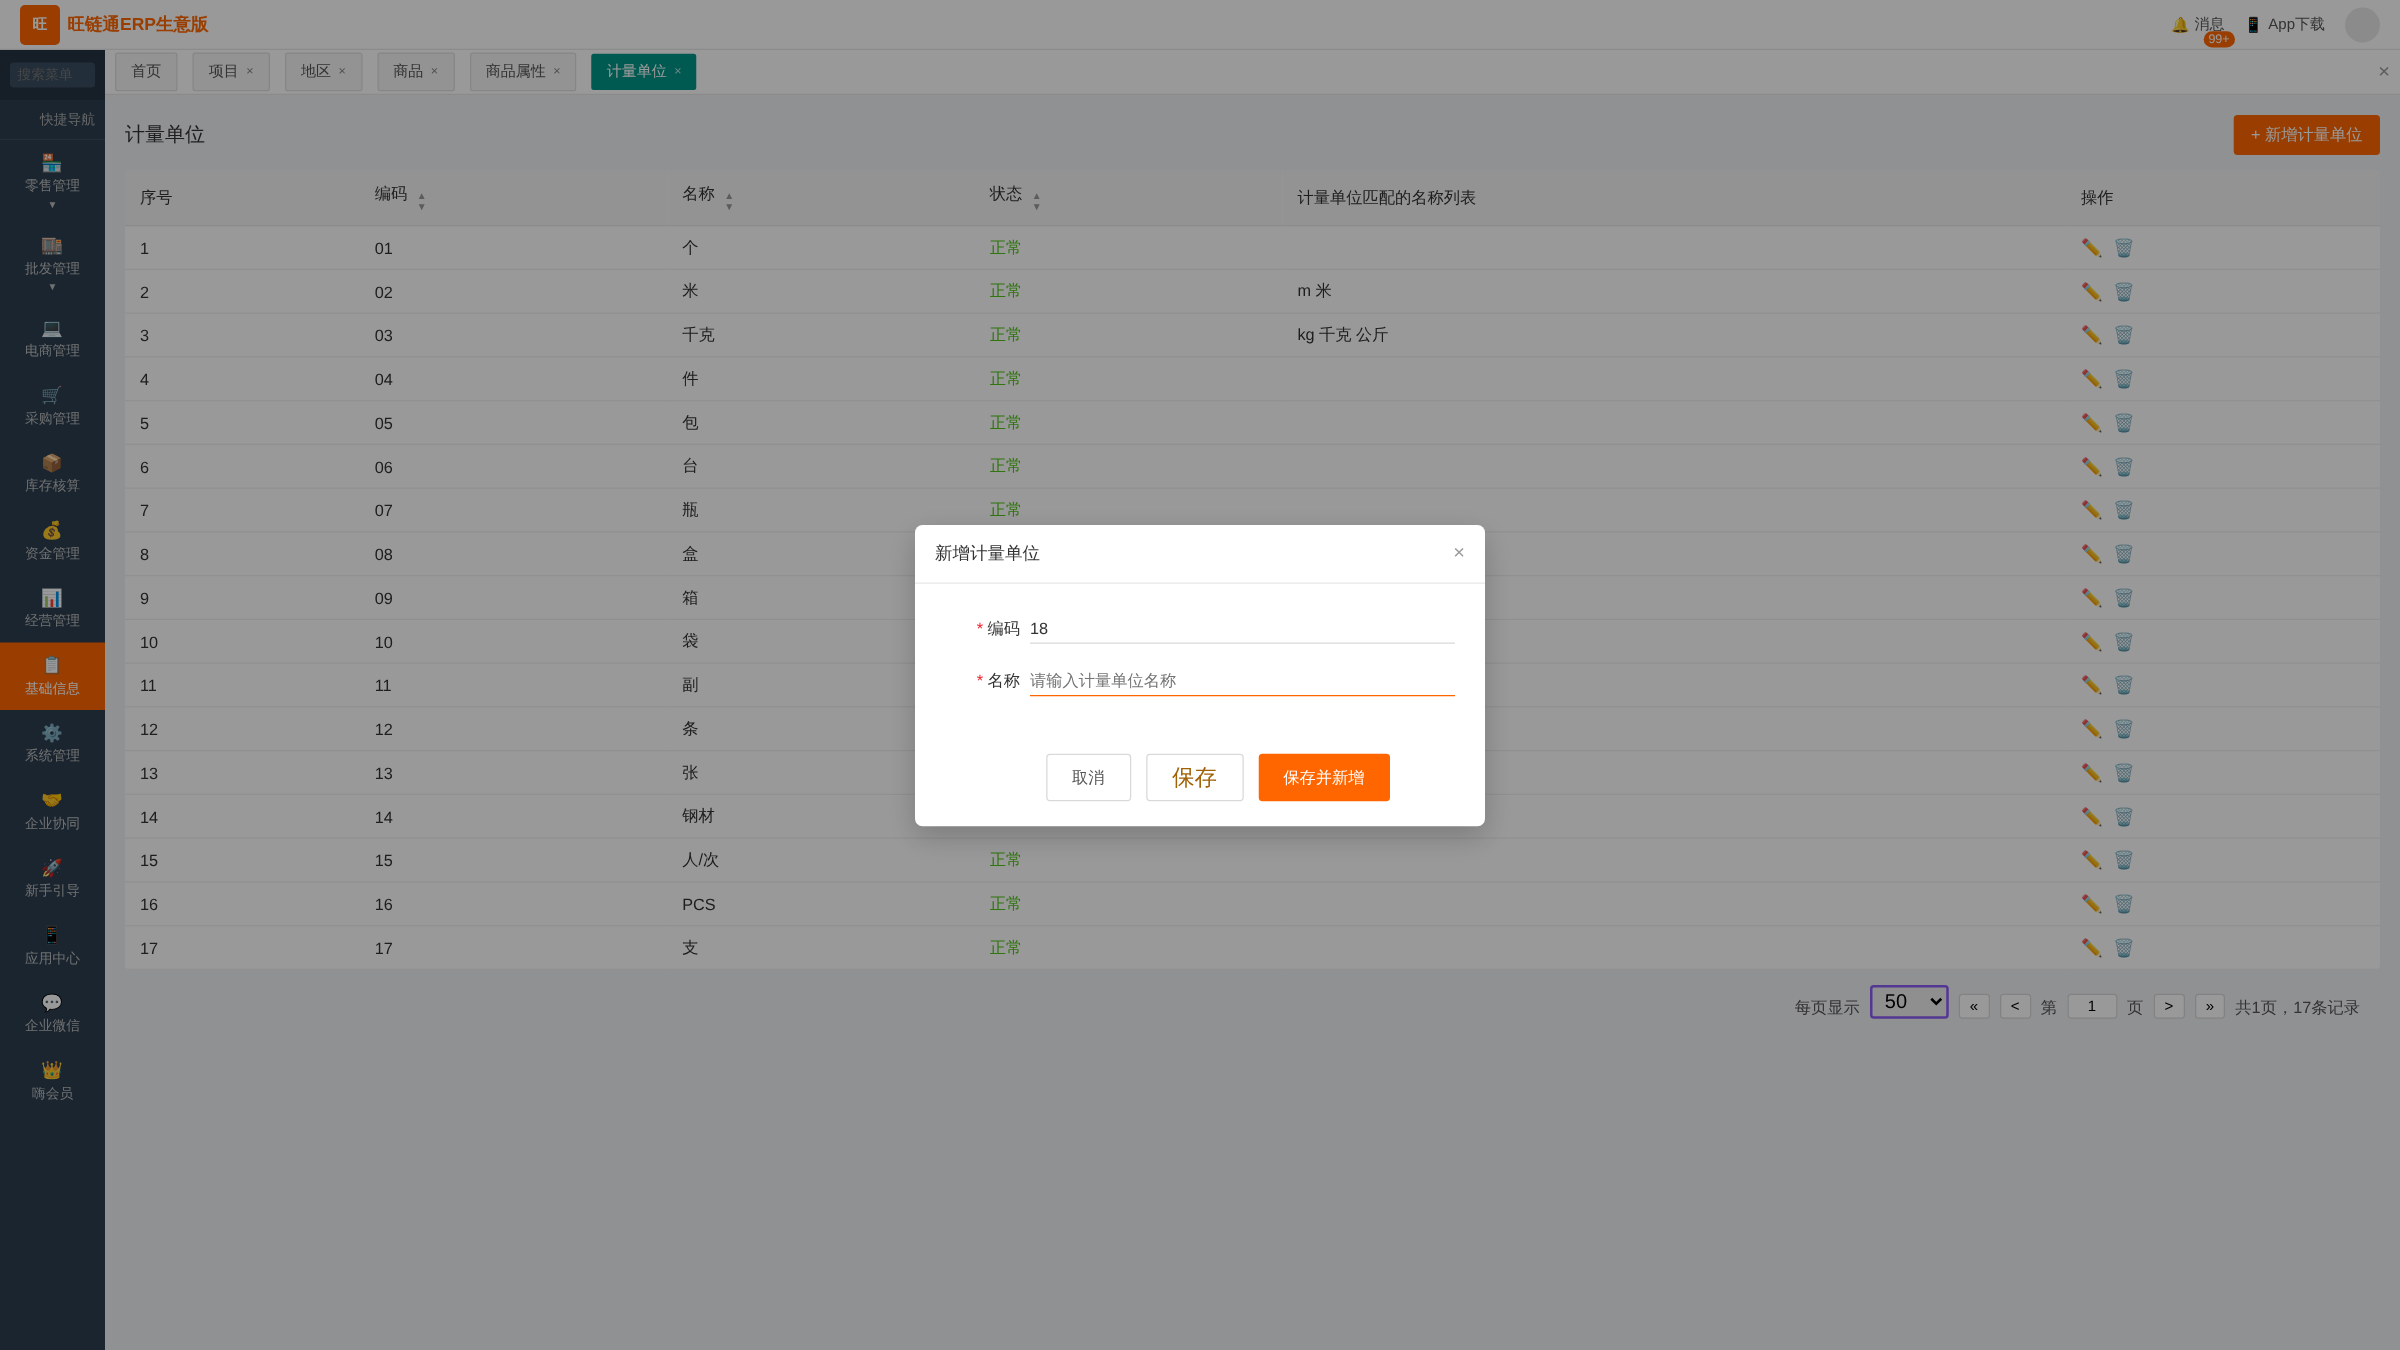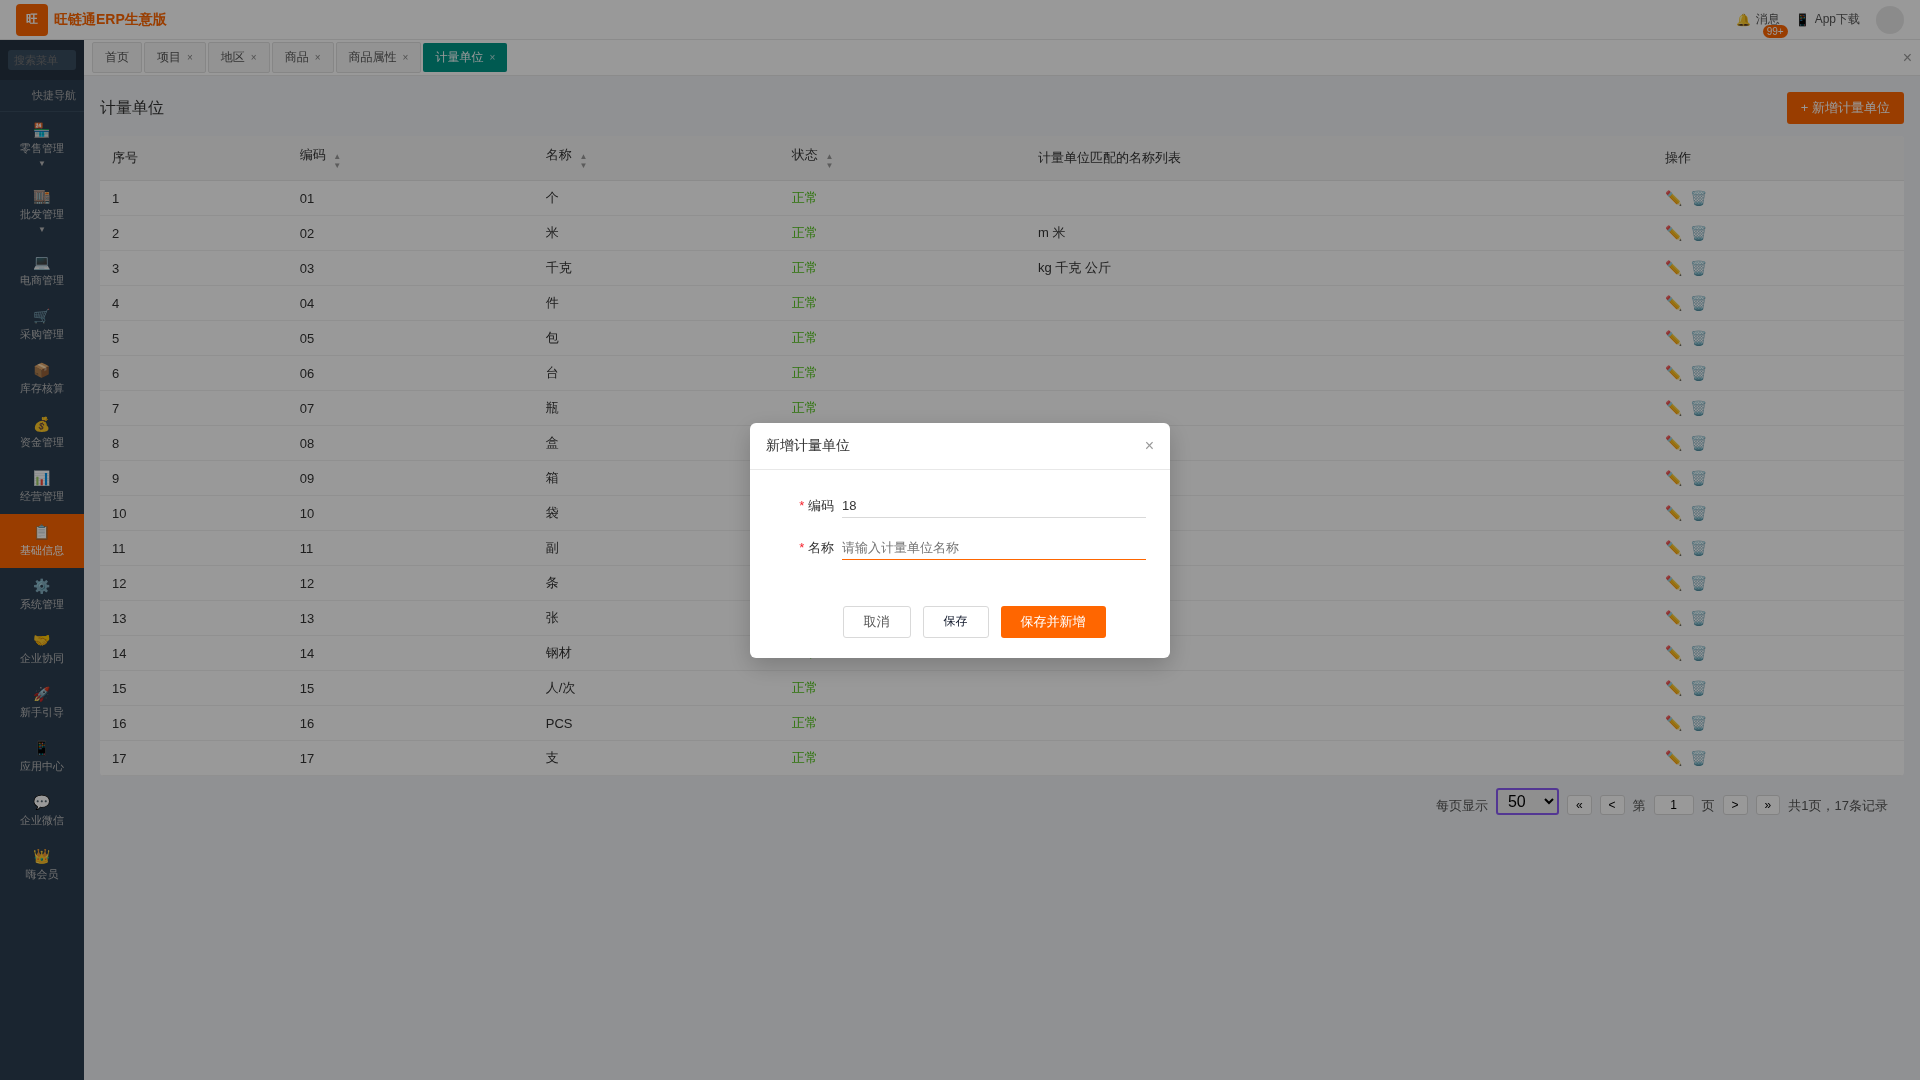--- a/index.html
+++ b/index.html
@@ -84,21 +84,21 @@
     .main { margin-left: 84px; flex: 1; display: flex; flex-direction: column; }
 
     
     .tabs-bar {
       background: #fff;
       display: flex;
       align-items: center;
       border-bottom: 1px solid #e8e8e8;
       padding: 0 8px;
       height: 36px;
-      gap: 2px;
+      gap: 12px;
     }
     .tab {
       padding: 6px 12px;
       font-size: 12px;
       cursor: pointer;
       border-radius: 2px;
       display: flex;
       align-items: center;
       gap: 6px;
       white-space: nowrap;
@@ -203,21 +203,21 @@
       z-index: 200;
       display: flex;
       align-items: center;
       justify-content: center;
     }
 
     
     .modal {
       background: #fff;
       border-radius: 6px;
-      width: 420px;
+      width: 456px;
       box-shadow: 0 8px 24px rgba(0,0,0,0.2);
       overflow: hidden;
     }
     .modal-header {
       padding: 14px 16px;
       border-bottom: 1px solid #e8e8e8;
       display: flex;
       align-items: center;
       justify-content: space-between;
       font-size: 14px;
@@ -268,22 +268,22 @@
       cursor: pointer;
       font-size: 13px;
       color: #555;
     }
     .btn-save {
       border: 1px solid #d9d9d9;
       background: #fff;
       padding: 6px 20px;
       border-radius: 3px;
       cursor: pointer;
-      font-size: 12px;
-      color: #0f172a;
+      font-size: 18px;
+      color: #a16207;
     }
     .btn-save-new {
       background: #f60;
       border: none;
       padding: 6px 20px;
       border-radius: 3px;
       cursor: pointer;
       font-size: 13px;
       color: #fff;
     }

